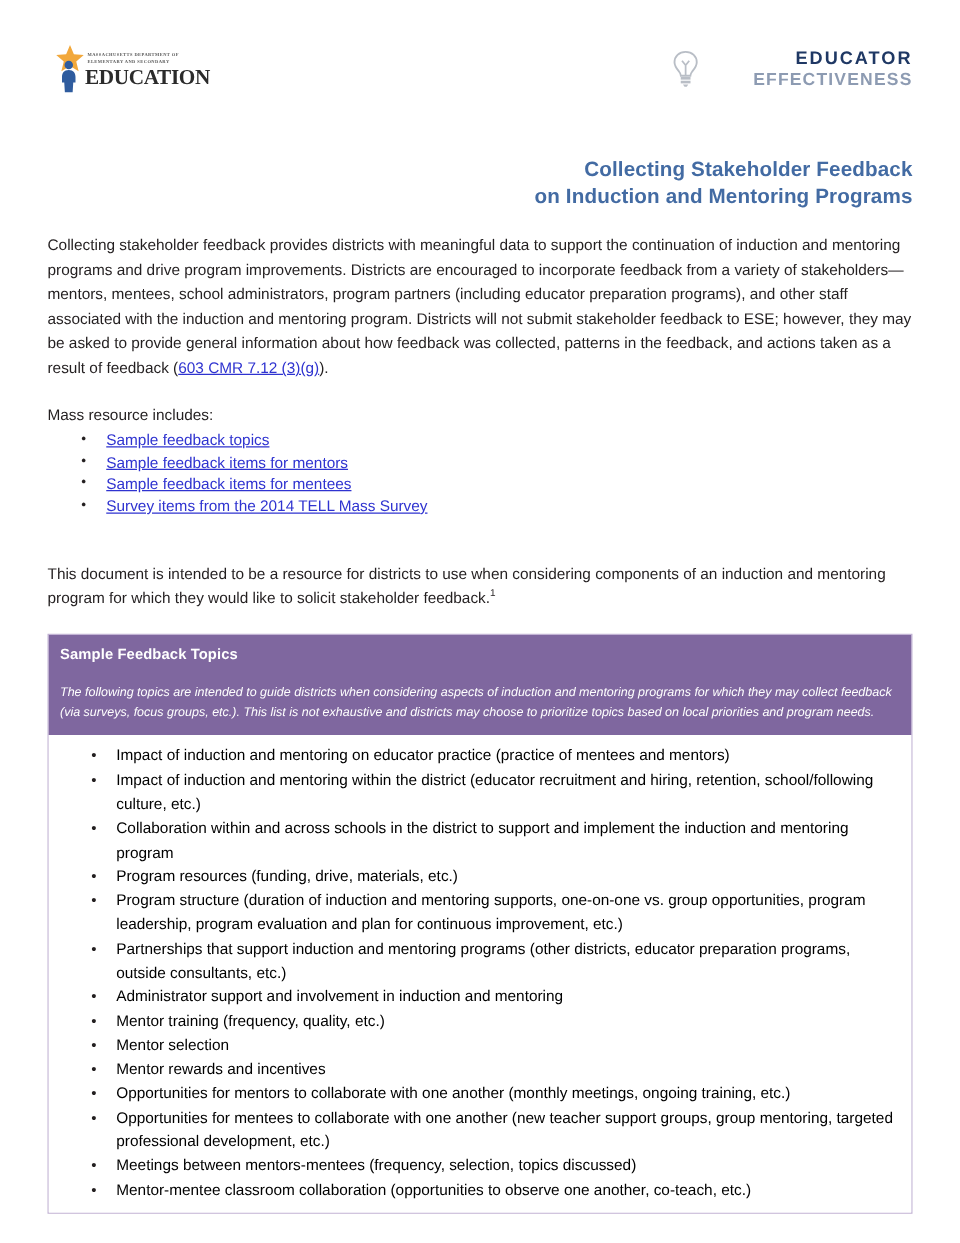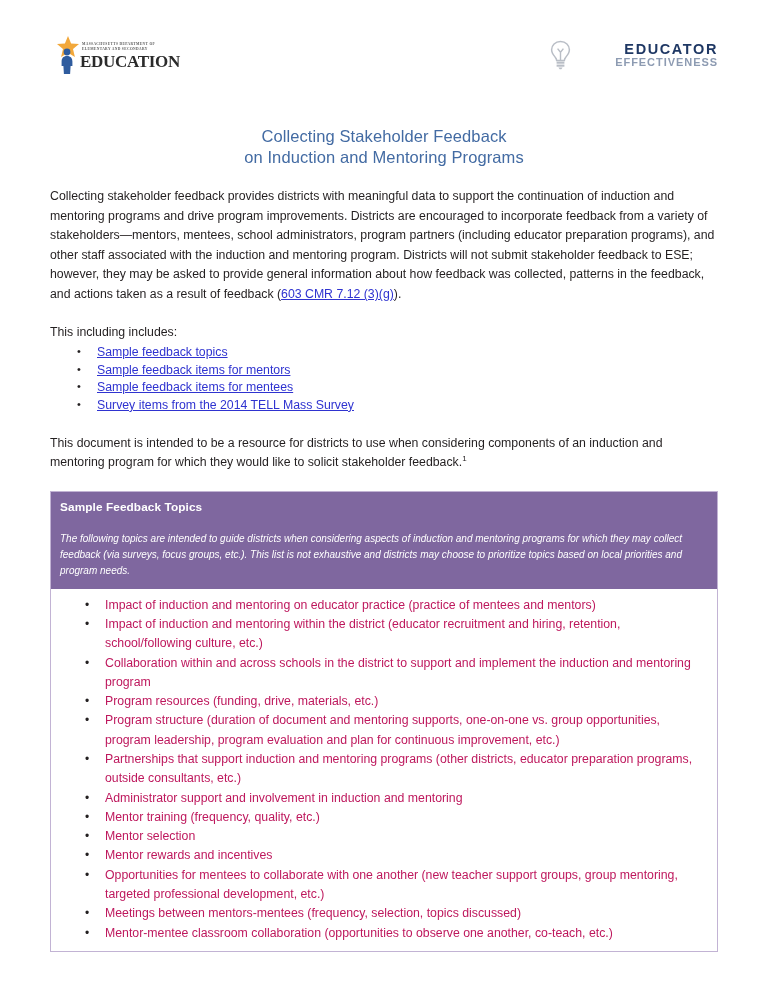--- a/index.html
+++ b/index.html
@@ -13,21 +13,21 @@
     font-family: "Liberation Sans", sans-serif;
     color: #231f20;
     position: relative;
     overflow: hidden;
   }
   .page {
     position: relative;
     width: 768px;
     height: 994px;
     box-sizing: border-box;
-    padding: 0 50px;
+    padding: 0 38px;
     border-radius: 21px;
   }
 
   
   .header {
     position: relative;
     height: 62px;
     padding-top: 38px;
   }
   .ese-logo {
@@ -89,49 +89,49 @@
   .ee-main {
     font-family: "Liberation Sans", sans-serif;
     font-weight: bold;
     font-size: 14.5px;
     letter-spacing: 1.6px;
     color: #1f3864;
   }
   .ee-sub {
     font-family: "Liberation Sans", sans-serif;
     font-weight: bold;
-    font-size: 11px;
+    font-size: 14px;
     letter-spacing: 0.95px;
     color: #8d9bb2;
     margin-top: 1px;
     margin-left: 36px;
   }
 
   .doc-title {
-    text-align: center;
-    font-family: "Liberation Sans", sans-serif;
-    font-weight: normal;
+    text-align: right;
+    font-family: "Liberation Sans", sans-serif;
+    font-weight: bold;
     font-size: 16.5px;
     line-height: 21px;
     color: #436ba3;
     margin: 0;
     padding-top: 26px;
     letter-spacing: 0.1px;
   }
 
   
   .body-text {
     font-size: 12.3px;
     line-height: 19.6px;
     color: #231f20;
     margin: 0;
   }
   .para-intro { margin-top: 19px; }
   .para-resource { margin-top: 18px; }
-  .para-doc { margin-top: 19px; }
+  .para-doc { margin-top: 35px; }
 
   a.doclink, .doclink {
     color: #2f33d0;
     text-decoration: underline;
   }
 
   ul.link-list {
     list-style: none;
     margin: 2px 0 0 0;
     padding: 0;
@@ -188,21 +188,21 @@
     list-style: none;
     margin: 0;
     padding: 0;
   }
   ul.topic-list li {
     position: relative;
     padding-left: 46px;
     padding-right: 4px;
     font-size: 12.3px;
     line-height: 19.3px;
-    color: #be185d;
+    color: #000000;
   }
   ul.topic-list li::before {
     content: "\2022";
     position: absolute;
     left: 26px;
     top: 0px;
     font-size: 12px;
     color: #231f20;
   }
 </style>
@@ -244,21 +244,21 @@
 
   </div>
 
   <h1 class="doc-title">
     <span>Collecting Stakeholder Feedback</span><br>
     <span>on Induction and Mentoring Programs</span>
   </h1>
 
   <p class="body-text para-intro"><span>Collecting stakeholder feedback provides districts with meaningful data to support the continuation of induction and mentoring programs and drive program improvements. Districts are encouraged to incorporate feedback from a variety of stakeholders—mentors, mentees, school administrators, program partners (including educator preparation programs), and other staff associated with the induction and mentoring program.  Districts will not submit stakeholder feedback to ESE; however, they may be asked to provide general information about how feedback was collected, patterns in the feedback, and actions taken as a result of feedback (</span><a class="doclink">603 CMR 7.12 (3)(g)</a><span>).</span></p>
 
-  <p class="body-text para-resource">This including includes:</p>
+  <p class="body-text para-resource">Mass resource includes:</p>
 
   <ul class="link-list">
     <li><a class="doclink">Sample feedback topics</a></li>
     <li><a class="doclink">Sample feedback items for mentors</a></li>
     <li><a class="doclink">Sample feedback items for mentees</a></li>
     <li><a class="doclink">Survey items from the 2014 TELL Mass Survey</a></li>
   </ul>
 
   <p class="body-text para-doc"><span>This document is intended to be a resource for districts to use when considering components of an induction and mentoring program for which they would like to solicit stakeholder feedback.</span><sup class="fn">1</sup></p>
 
@@ -266,26 +266,27 @@
     <div class="panel-head">
       <div class="panel-head-title">Sample Feedback Topics</div>
       <div class="panel-head-desc">The following topics are intended to guide districts when considering aspects of induction and mentoring programs for which they may collect feedback (via surveys, focus groups, etc.). This list is not exhaustive and districts may choose to prioritize topics based on local priorities and program needs.</div>
     </div>
     <div class="panel-body">
       <ul class="topic-list">
         <li>Impact of induction and mentoring on educator practice (practice of mentees and mentors)</li>
         <li>Impact of induction and mentoring within the district (educator recruitment and hiring, retention, school/following culture, etc.)</li>
         <li>Collaboration within and across schools in the district to support and implement the induction and mentoring program</li>
         <li>Program resources (funding, drive, materials, etc.)</li>
-        <li>Program structure (duration of document and mentoring supports, one-on-one vs. group opportunities, program leadership, program evaluation and plan for continuous improvement, etc.)</li>
+        <li>Program structure (duration of induction and mentoring supports, one-on-one vs. group opportunities, program leadership, program evaluation and plan for continuous improvement, etc.)</li>
         <li>Partnerships that support induction and mentoring programs (other districts, educator preparation programs, outside consultants, etc.)</li>
         <li>Administrator support and involvement in induction and mentoring</li>
         <li>Mentor training (frequency, quality, etc.)</li>
         <li>Mentor selection</li>
         <li>Mentor rewards and incentives</li>
+        <li>Opportunities for mentors to collaborate with one another (monthly meetings, ongoing training, etc.)</li>
         <li>Opportunities for mentees to collaborate with one another (new teacher support groups, group mentoring, targeted professional development, etc.)</li>
         <li>Meetings between mentors-mentees (frequency, selection, topics discussed)</li>
         <li>Mentor-mentee classroom collaboration (opportunities to observe one another, co-teach, etc.)</li>
       </ul>
     </div>
   </div>
 
 </div>
 
 </body></html>

